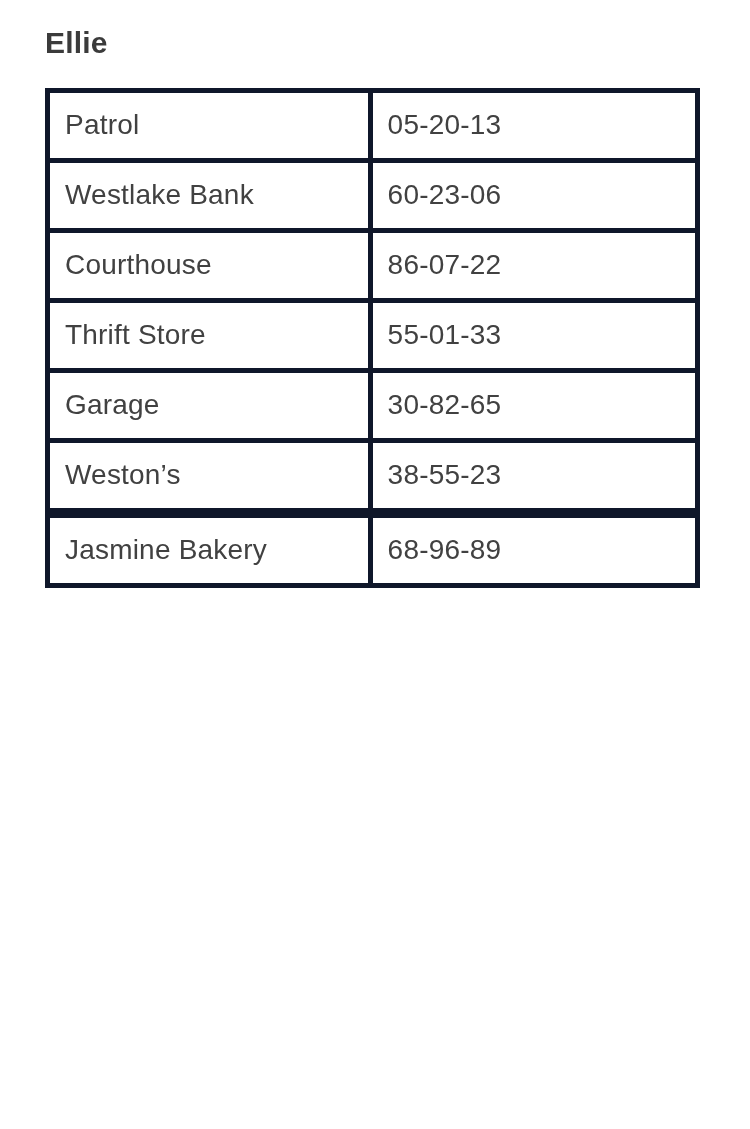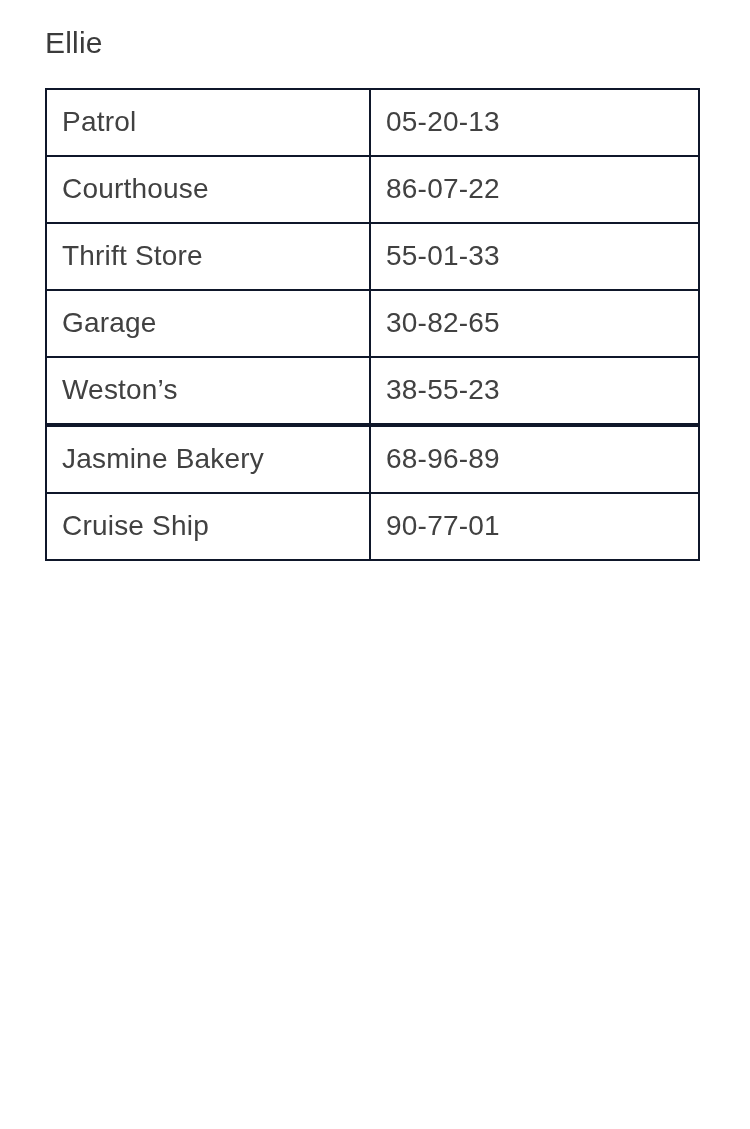--- a/index.html
+++ b/index.html
@@ -12,33 +12,33 @@
     min-height: 1129px;
     font-family: "Liberation Sans", "DejaVu Sans", sans-serif;
     color: #3d3d3d;
     -webkit-font-smoothing: antialiased;
   }
   .page {
     padding: 2px 50px 20px 45px;
   }
   .section-heading {
     font-size: 30px;
-    font-weight: 400;
+    font-weight: 700;
     color: #3b3b3b;
     margin: 24px 0 27px 0;
     line-height: 1.15;
     letter-spacing: 0.2px;
   }
   table.codes-table {
     width: 100%;
     border-collapse: collapse;
     table-layout: fixed;
   }
   table.codes-table td {
-    border: 2px solid #0f172a;
+    border: 5px solid #0f172a;
     height: 65px;
     padding: 0 10px 0 15px;
     font-size: 28px;
     line-height: 1.2;
     color: #414141;
     vertical-align: middle;
     letter-spacing: 0.2px;
     overflow: hidden;
     white-space: nowrap;
   }
@@ -51,20 +51,24 @@
 <main class="page">
   <div id="sections-root">
       <h2 class="section-heading">Ellie</h2>
       <table class="codes-table">
         <tbody>
           <tr>
             <td class="label-cell">Patrol</td>
             <td class="code-cell">05-20-13</td>
           </tr>
           <tr>
+            <td class="label-cell">Westlake Bank</td>
+            <td class="code-cell">60-23-06</td>
+          </tr>
+          <tr>
             <td class="label-cell">Courthouse</td>
             <td class="code-cell">86-07-22</td>
           </tr>
           <tr>
             <td class="label-cell">Thrift Store</td>
             <td class="code-cell">55-01-33</td>
           </tr>
           <tr>
             <td class="label-cell">Garage</td>
             <td class="code-cell">30-82-65</td>
@@ -74,20 +78,16 @@
             <td class="code-cell">38-55-23</td>
           </tr>
         </tbody>
       </table>
       <table class="codes-table">
         <tbody>
           <tr>
             <td class="label-cell">Jasmine Bakery</td>
             <td class="code-cell">68-96-89</td>
           </tr>
-          <tr>
-            <td class="label-cell">Cruise Ship</td>
-            <td class="code-cell">90-77-01</td>
-          </tr>
         </tbody>
       </table>
     </div>
 </main>
 
 </body></html>

